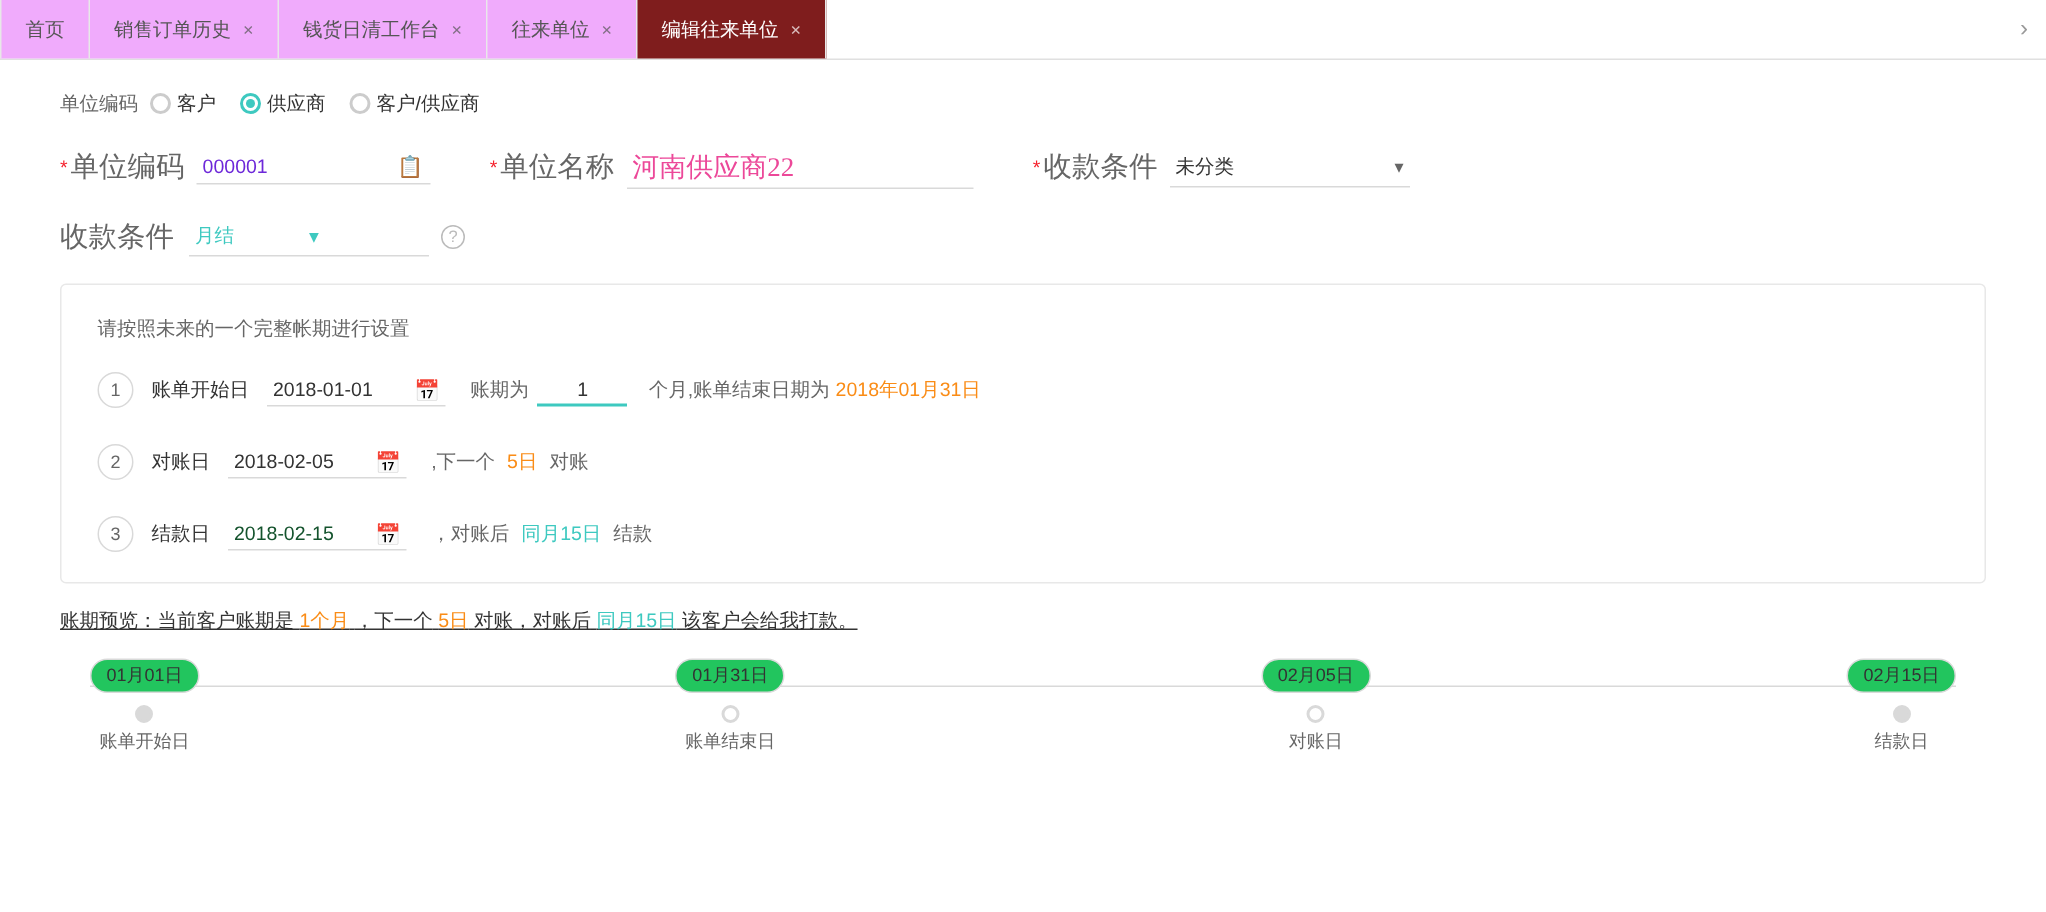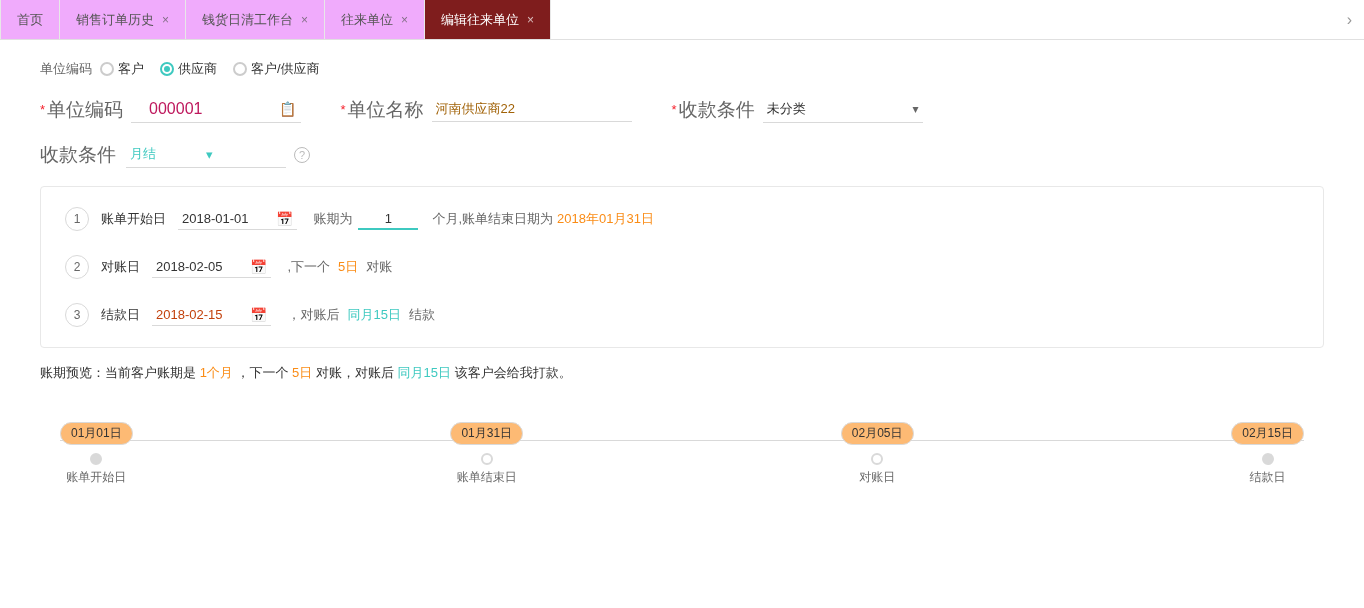--- a/index.html
+++ b/index.html
@@ -110,24 +110,25 @@
     .field-label {
       color: #666;
       font-size: 19px;
       white-space: nowrap;
       margin-right: 8px;
     }
     .text-input {
       border: none;
       border-bottom: 1px solid #d9d9d9;
       padding: 4px 4px;
-      font-size: 13px;
+      font-size: 18px;
       outline: none;
-      color: #a16207;
+      color: #ec4899;
       min-width: 160px;
+      font-family: Liberation Serif, serif;
     }
     .input-with-icon {
       display: flex;
       align-items: center;
       border-bottom: 1px solid #d9d9d9;
     }
     .input-with-icon input {
       border: none;
       outline: none;
       font-size: 13px;
@@ -275,21 +276,22 @@
       padding: 2px 4px;
     }
 
     
     .preview-section {
       padding: 16px 0 0 0;
     }
     .preview-text {
       font-size: 13px;
       color: #333;
-      margin-bottom: 40px;
+      margin-bottom: 16px;
+      text-decoration: underline;
     }
     .timeline-line {
       position: absolute;
       top: 18px;
       left: 20px;
       right: 20px;
       height: 1px;
       background: #d9d9d9;
     }
     .timeline-points {
@@ -313,21 +315,21 @@
       border: 2px solid #d9d9d9;
     }
     .point-dot.start { background: #d9d9d9; }
     .point-dot.end-dot { background: #d9d9d9; }
     .point-label-box {
       border: 1px solid #d9d9d9;
       border-radius: 12px;
       padding: 2px 10px;
       font-size: 12px;
       color: #333;
-      background: #fdba74;
+      background: #22c55e;
       white-space: nowrap;
       margin-bottom: 4px;
     }
     .point-sublabel {
       font-size: 12px;
       color: #666;
     }
   </style>
 </head>
 <body>
@@ -373,21 +375,21 @@
         <span>客户/供应商</span>
       </div>
     </div>
   </div>
 
   <div class="form-row">
     <div class="field-group">
       <span class="required-star">*</span>
       <span class="field-label">单位编码</span>
       <div class="input-with-icon">
-        <input type="text" class="" style="border: none; outline: none; font-size: 16px; color: #be185d; width: 110px; padding: 4px; margin-left: 14px;" value="000001">
+        <input type="text" class="" style="border: none; outline: none; font-size: 13px; color: #6d28d9; width: 110px; padding: 4px;" value="000001">
         <span class="input-icon">📋</span>
       </div>
     </div>
     <div class="field-group">
       <span class="required-star">*</span>
       <span class="field-label">单位名称</span>
       <input type="text" class="text-input" value="河南供应商22" style="min-width: 200px;">
     </div>
     <div class="field-group">
       <span class="required-star">*</span>
@@ -402,20 +404,21 @@
   <div class="form-row">
     <span class="field-label">收款条件</span>
     <div class="select-field" style="margin-left:2px;min-width:160px;">
       <span>月结</span>
       <span class="select-arrow">▾</span>
     </div>
     <div class="help-icon">?</div>
   </div>
 
   <div class="period-box">
+    <div class="period-title">请按照未来的一个完整帐期进行设置</div>
 
     <div class="period-row">
       <div class="period-num">1</div>
       <span class="period-row-label">账单开始日</span>
       <div class="date-input-group">
         <input type="text" value="2018-01-01" style="border: none; outline: none; font-size: 13px; color: rgb(51, 51, 51); width: 90px;">
         <span class="cal-icon">📅</span>
       </div>
       <span class="period-desc">账期为</span>
       <div class="period-input-inline" style="margin:0 6px;">
@@ -434,21 +437,21 @@
       </div>
       <span class="period-desc">,下一个</span>
       <span class="period-desc orange-text">5日</span>
       <span class="period-desc">对账</span>
     </div>
 
     <div class="period-row" style="margin-bottom:0;">
       <div class="period-num">3</div>
       <span class="period-row-label">结款日</span>
       <div class="date-input-group">
-        <input type="text" value="2018-02-15" style="border: none; outline: none; font-size: 13px; color: #c2410c; width: 90px;">
+        <input type="text" value="2018-02-15" style="border: none; outline: none; font-size: 13px; color: #14532d; width: 90px;">
         <span class="cal-icon">📅</span>
       </div>
       <span class="period-desc">，对账后</span>
       <span class="period-desc teal-text">同月15日</span>
       <span class="period-desc">结款</span>
     </div>
   </div>
 
   <div class="preview-section">
     <div class="preview-text">

